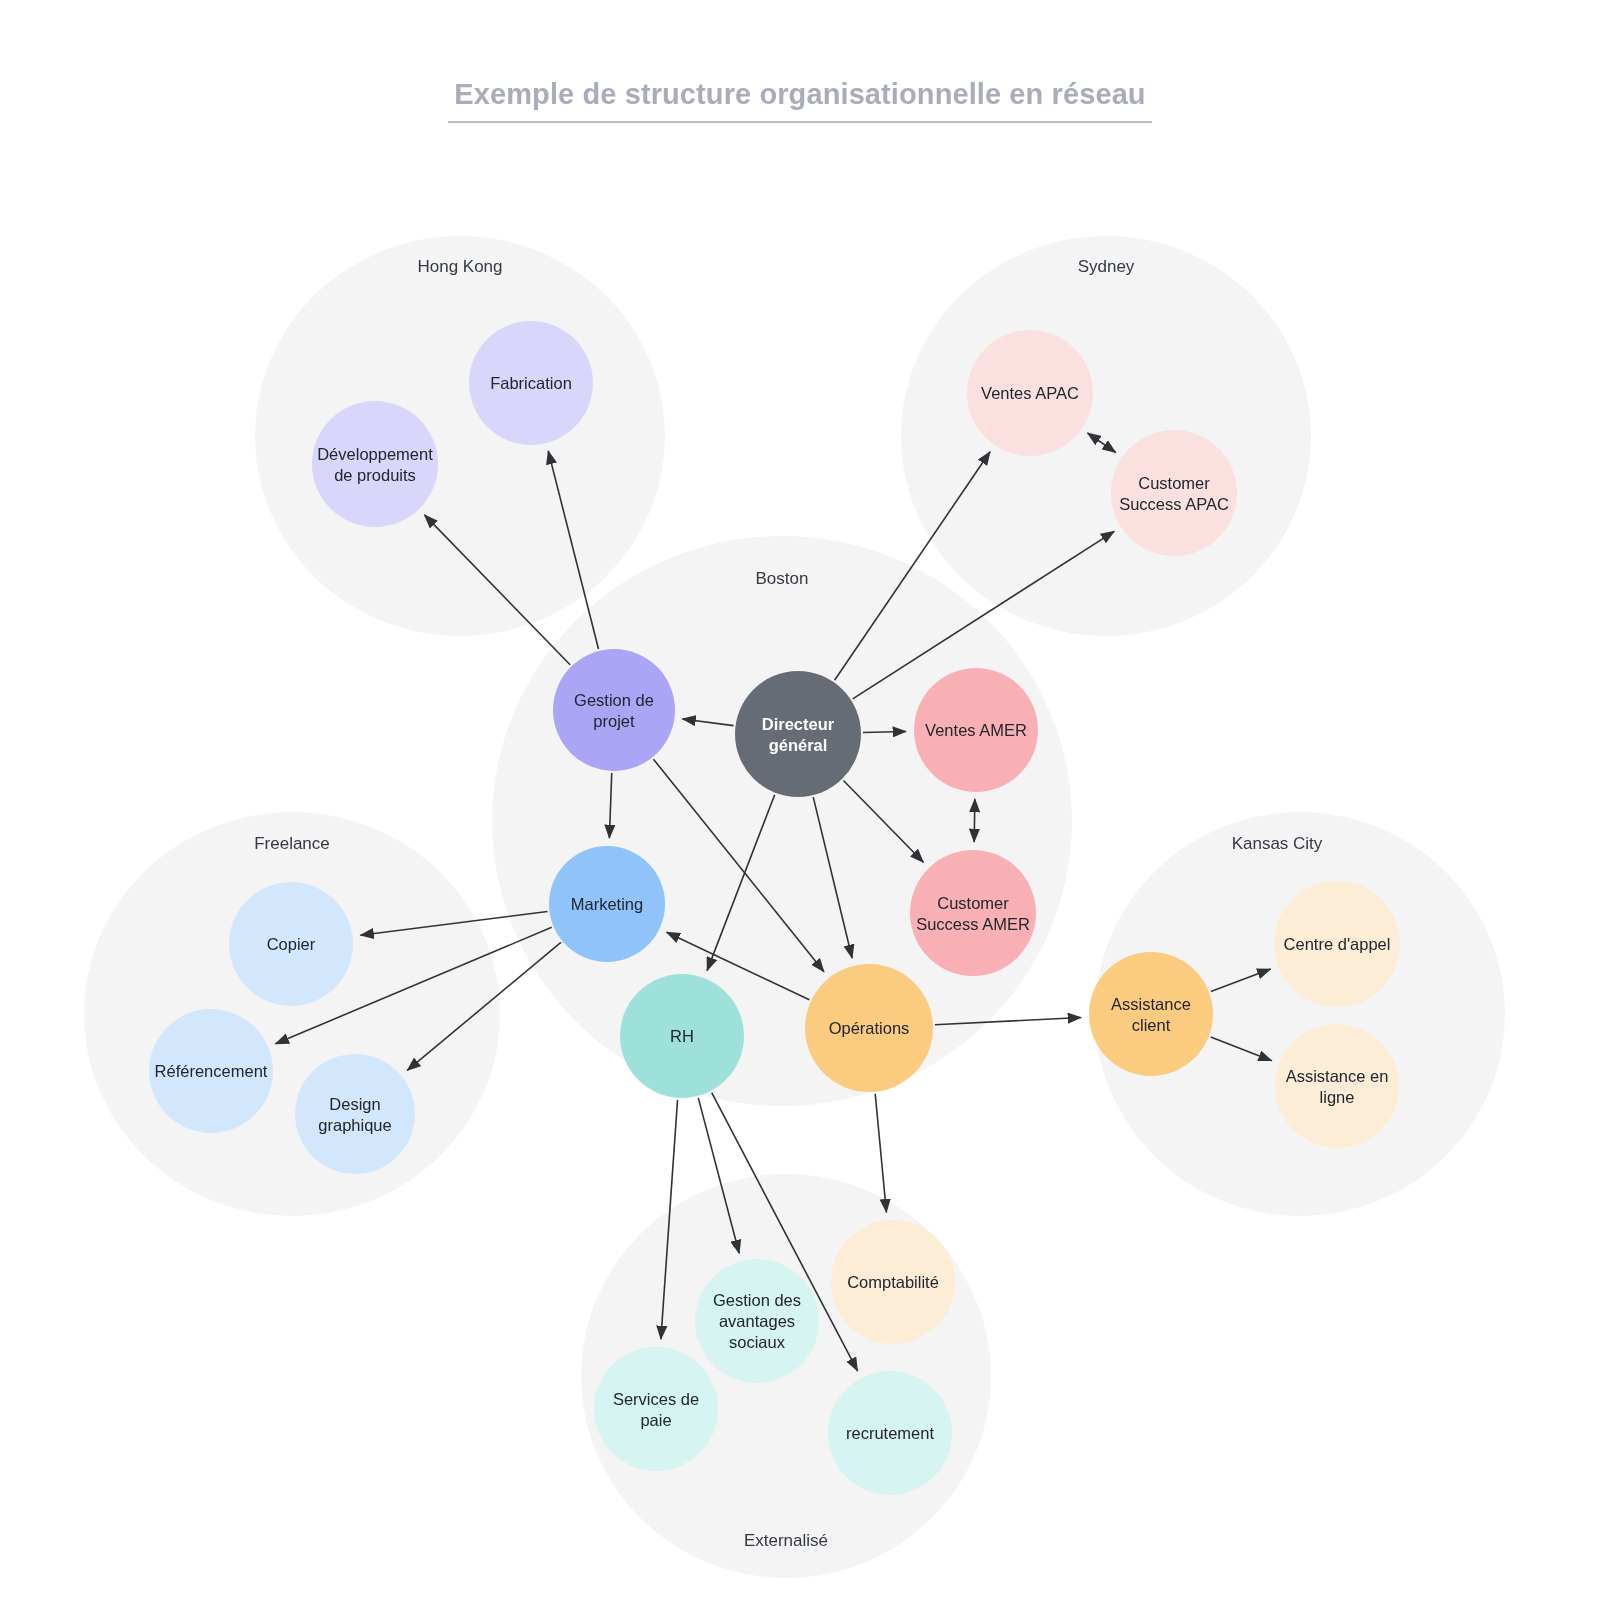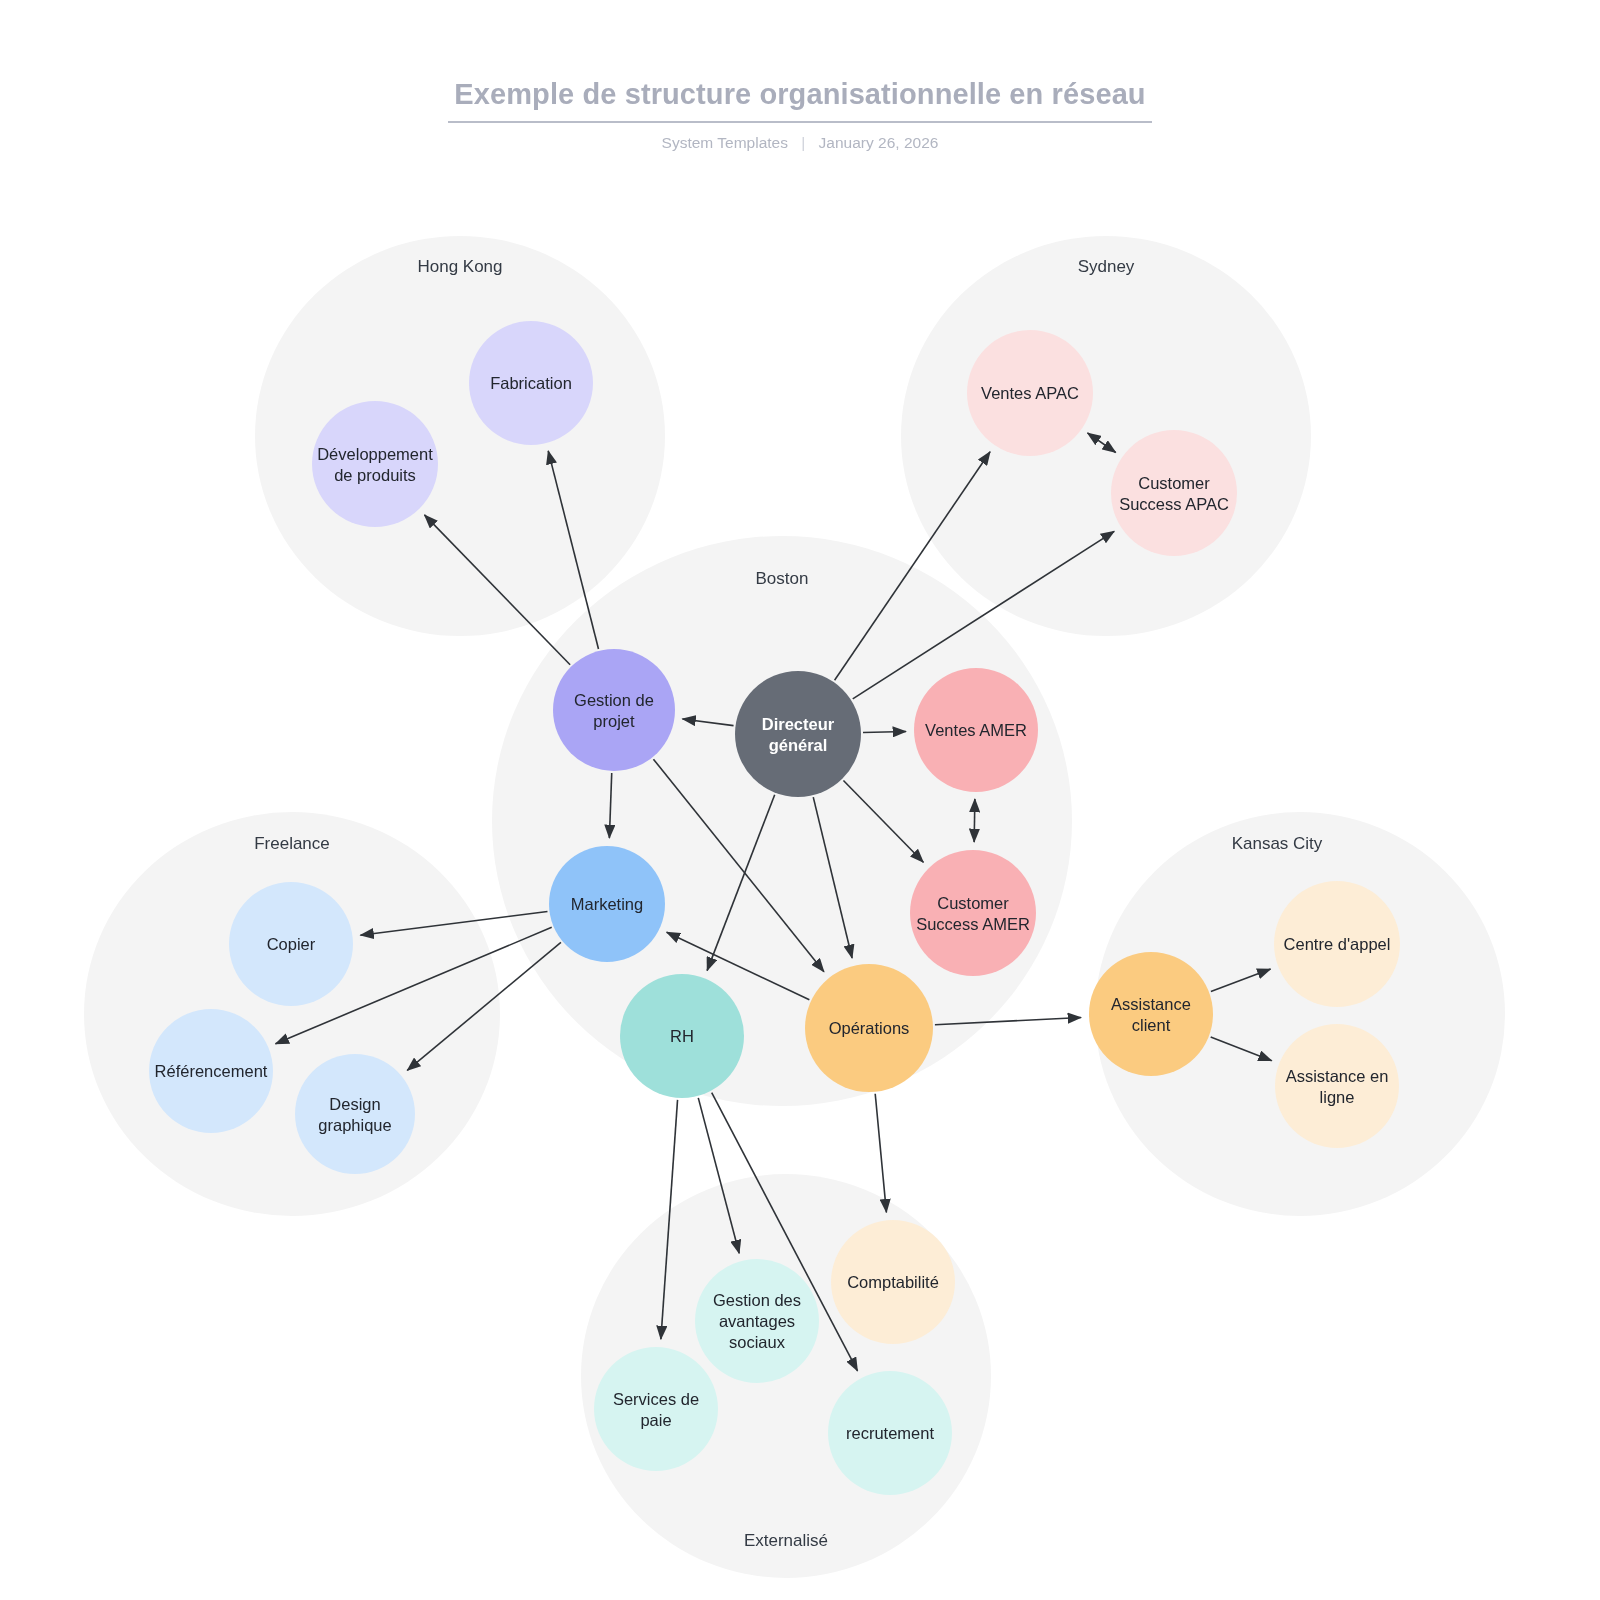--- a/index.html
+++ b/index.html
@@ -84,25 +84,20 @@
   .group-circle { cursor: default; }
 </style>
 </head>
 <body>
 
 <div id="page">
 
   <div class="header">
     <div class="title-wrap">
       <div class="title">Exemple de structure organisationnelle en réseau</div>
-    </div>
-    <div class="subtitle">
-      <span>System Templates</span>
-      <span class="sub-sep">|</span>
-      <span>January 26, 2026</span>
     </div>
   </div>
 
   <svg id="graph" viewBox="0 0 1600 1600">
     <defs>
       <marker id="arrowhead" markerWidth="9" markerHeight="7" refX="8.4" refY="3.5" orient="auto" markerUnits="strokeWidth">
         <polygon points="0 0, 9 3.5, 0 7" fill="#2f3338"></polygon>
       </marker>
       <marker id="arrowtail" markerWidth="9" markerHeight="7" refX="0.6" refY="3.5" orient="auto" markerUnits="strokeWidth">
         <polygon points="9 0, 0 3.5, 9 7" fill="#2f3338"></polygon>

